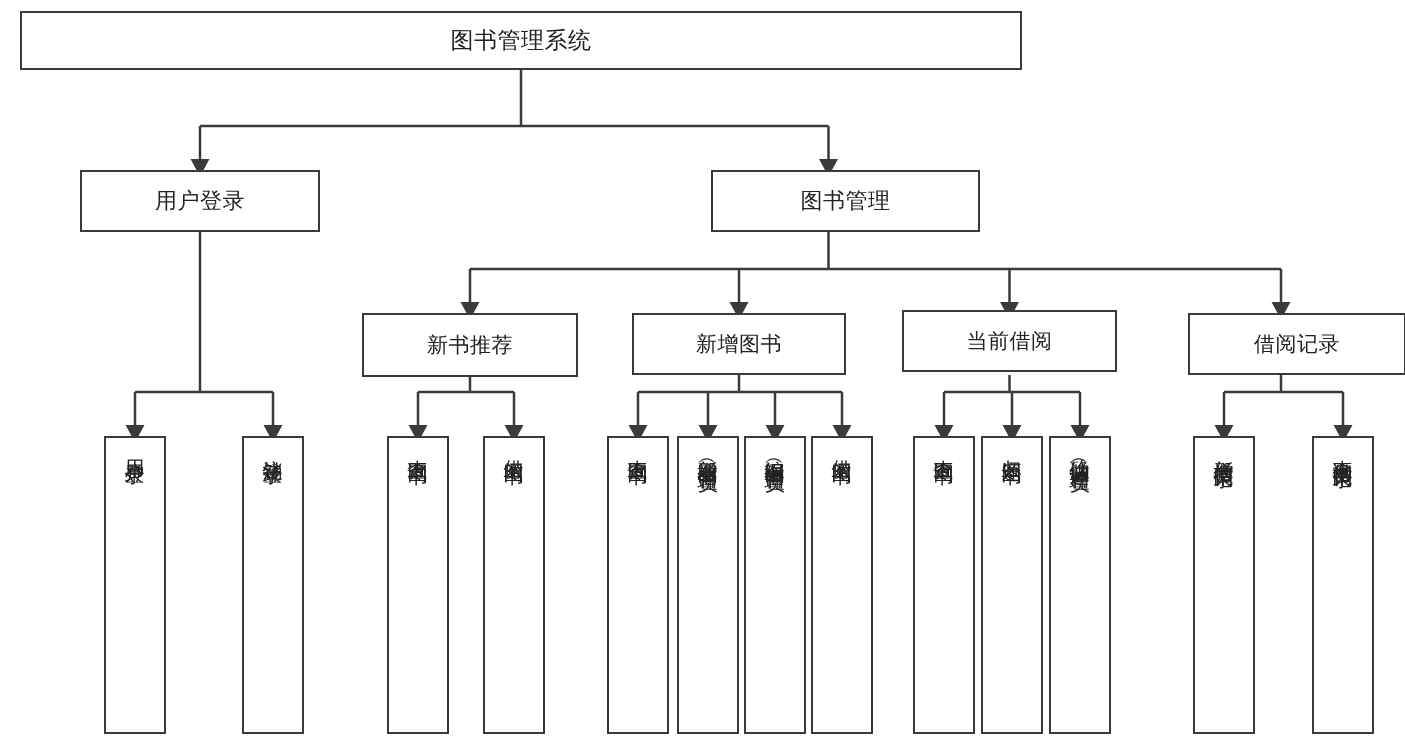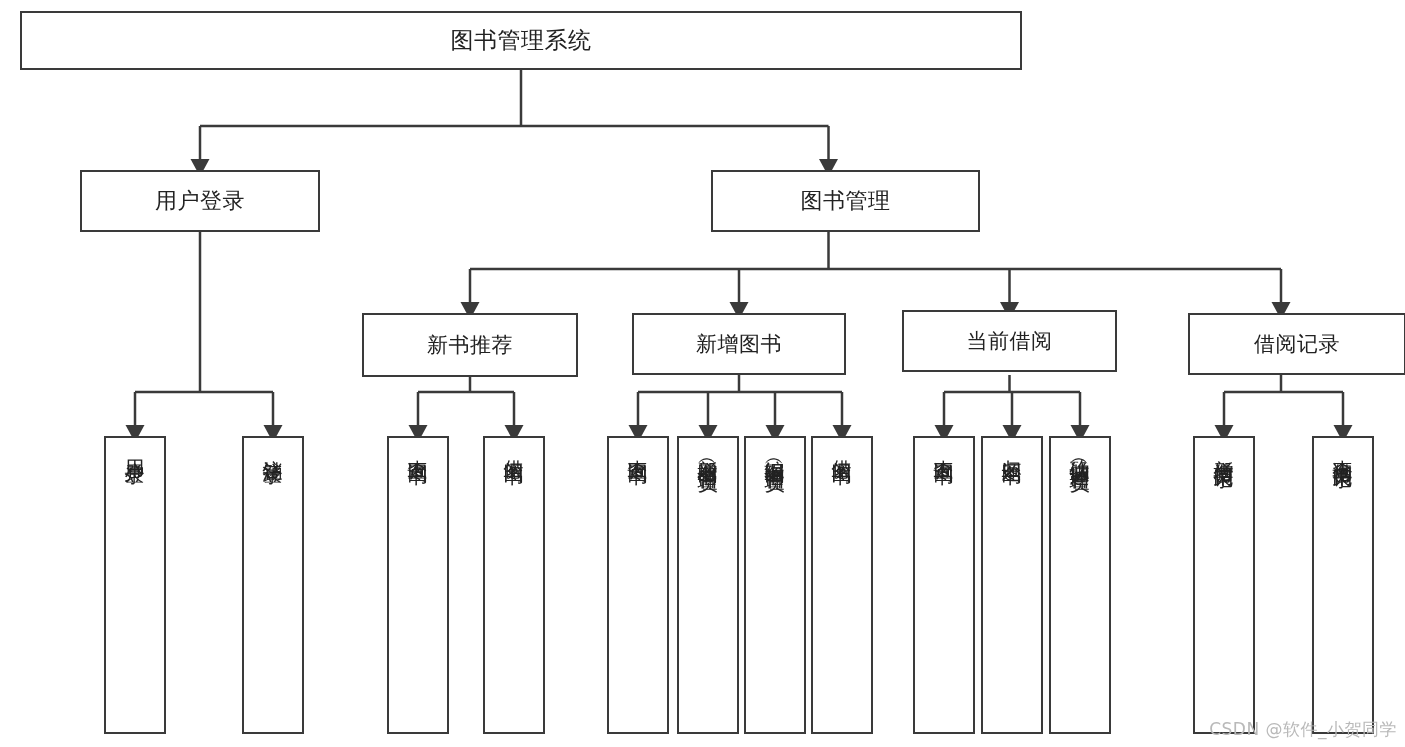--- a/index.html
+++ b/index.html
@@ -172,14 +172,13 @@
       <div class="node-box level-3 vertical" style="left: 1049px; top: 436px; width: 62px; height: 298px;">
         <span class="node-label">确认归还（管理员）</span>
       </div>
       <div class="node-box level-3 vertical" style="left: 1193px; top: 436px; width: 62px; height: 298px;">
         <span class="node-label">新增借阅记录</span>
       </div>
       <div class="node-box level-3 vertical" style="left: 1312px; top: 436px; width: 62px; height: 298px;">
         <span class="node-label">查询借阅记录</span>
       </div>
     </div>
-  <div id="watermark">CSDN @软件_小贺同学</div>
 </div>
 
 </body></html>

